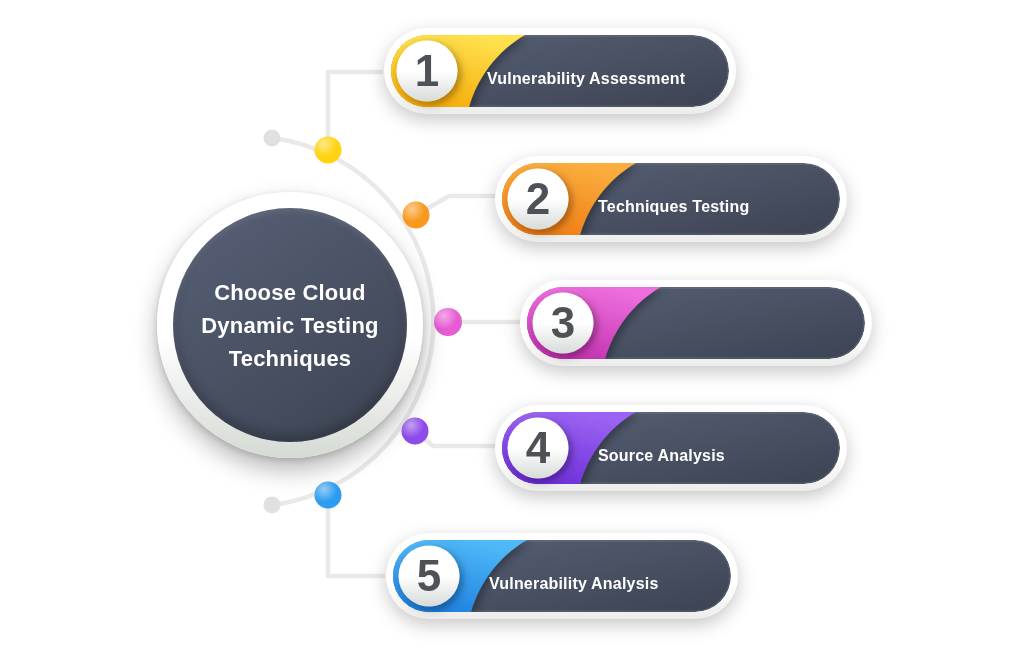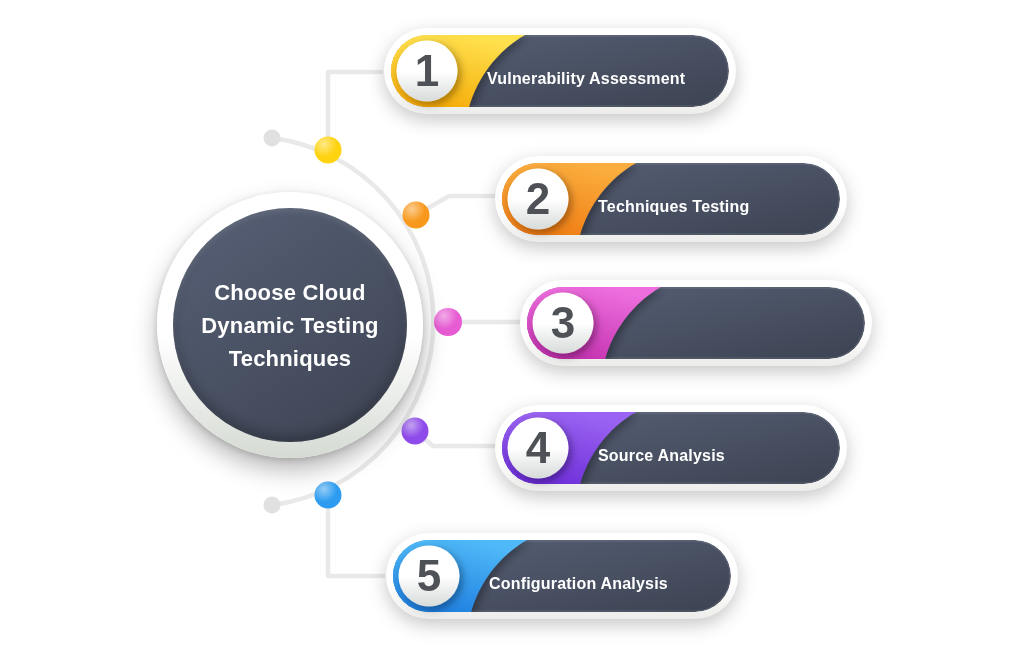--- a/index.html
+++ b/index.html
@@ -311,16 +311,16 @@
       <rect x="1" y="1" width="352" height="86" rx="43" fill="url(#outer5)"></rect>
       <g clip-path="url(#clip5)">
         <rect x="8" y="8" width="338" height="72" rx="36" fill="url(#body5)"></rect>
         <rect x="9" y="9" width="336" height="70" rx="35" fill="none" stroke="rgba(255,255,255,0.10)" stroke-width="1.5"></rect>
         <path d="M8,8 L142,8 C114,24 95,50 86,80 L8,80 Z" fill="url(#sw5)" filter="url(#sh5)"></path>
       </g>
       <circle cx="44" cy="44" r="36" fill="url(#ring5)"></circle>
       <circle cx="44" cy="44" r="30.5" fill="url(#circ5)" filter="url(#sh5)"></circle>
     </svg>
     <span class="pill-num">5</span>
-    <span class="pill-label">Configuration Analysis</span>
+    <span class="pill-label">Vulnerability Analysis</span>
   </div>
 
 </div>
 
 </body></html>

